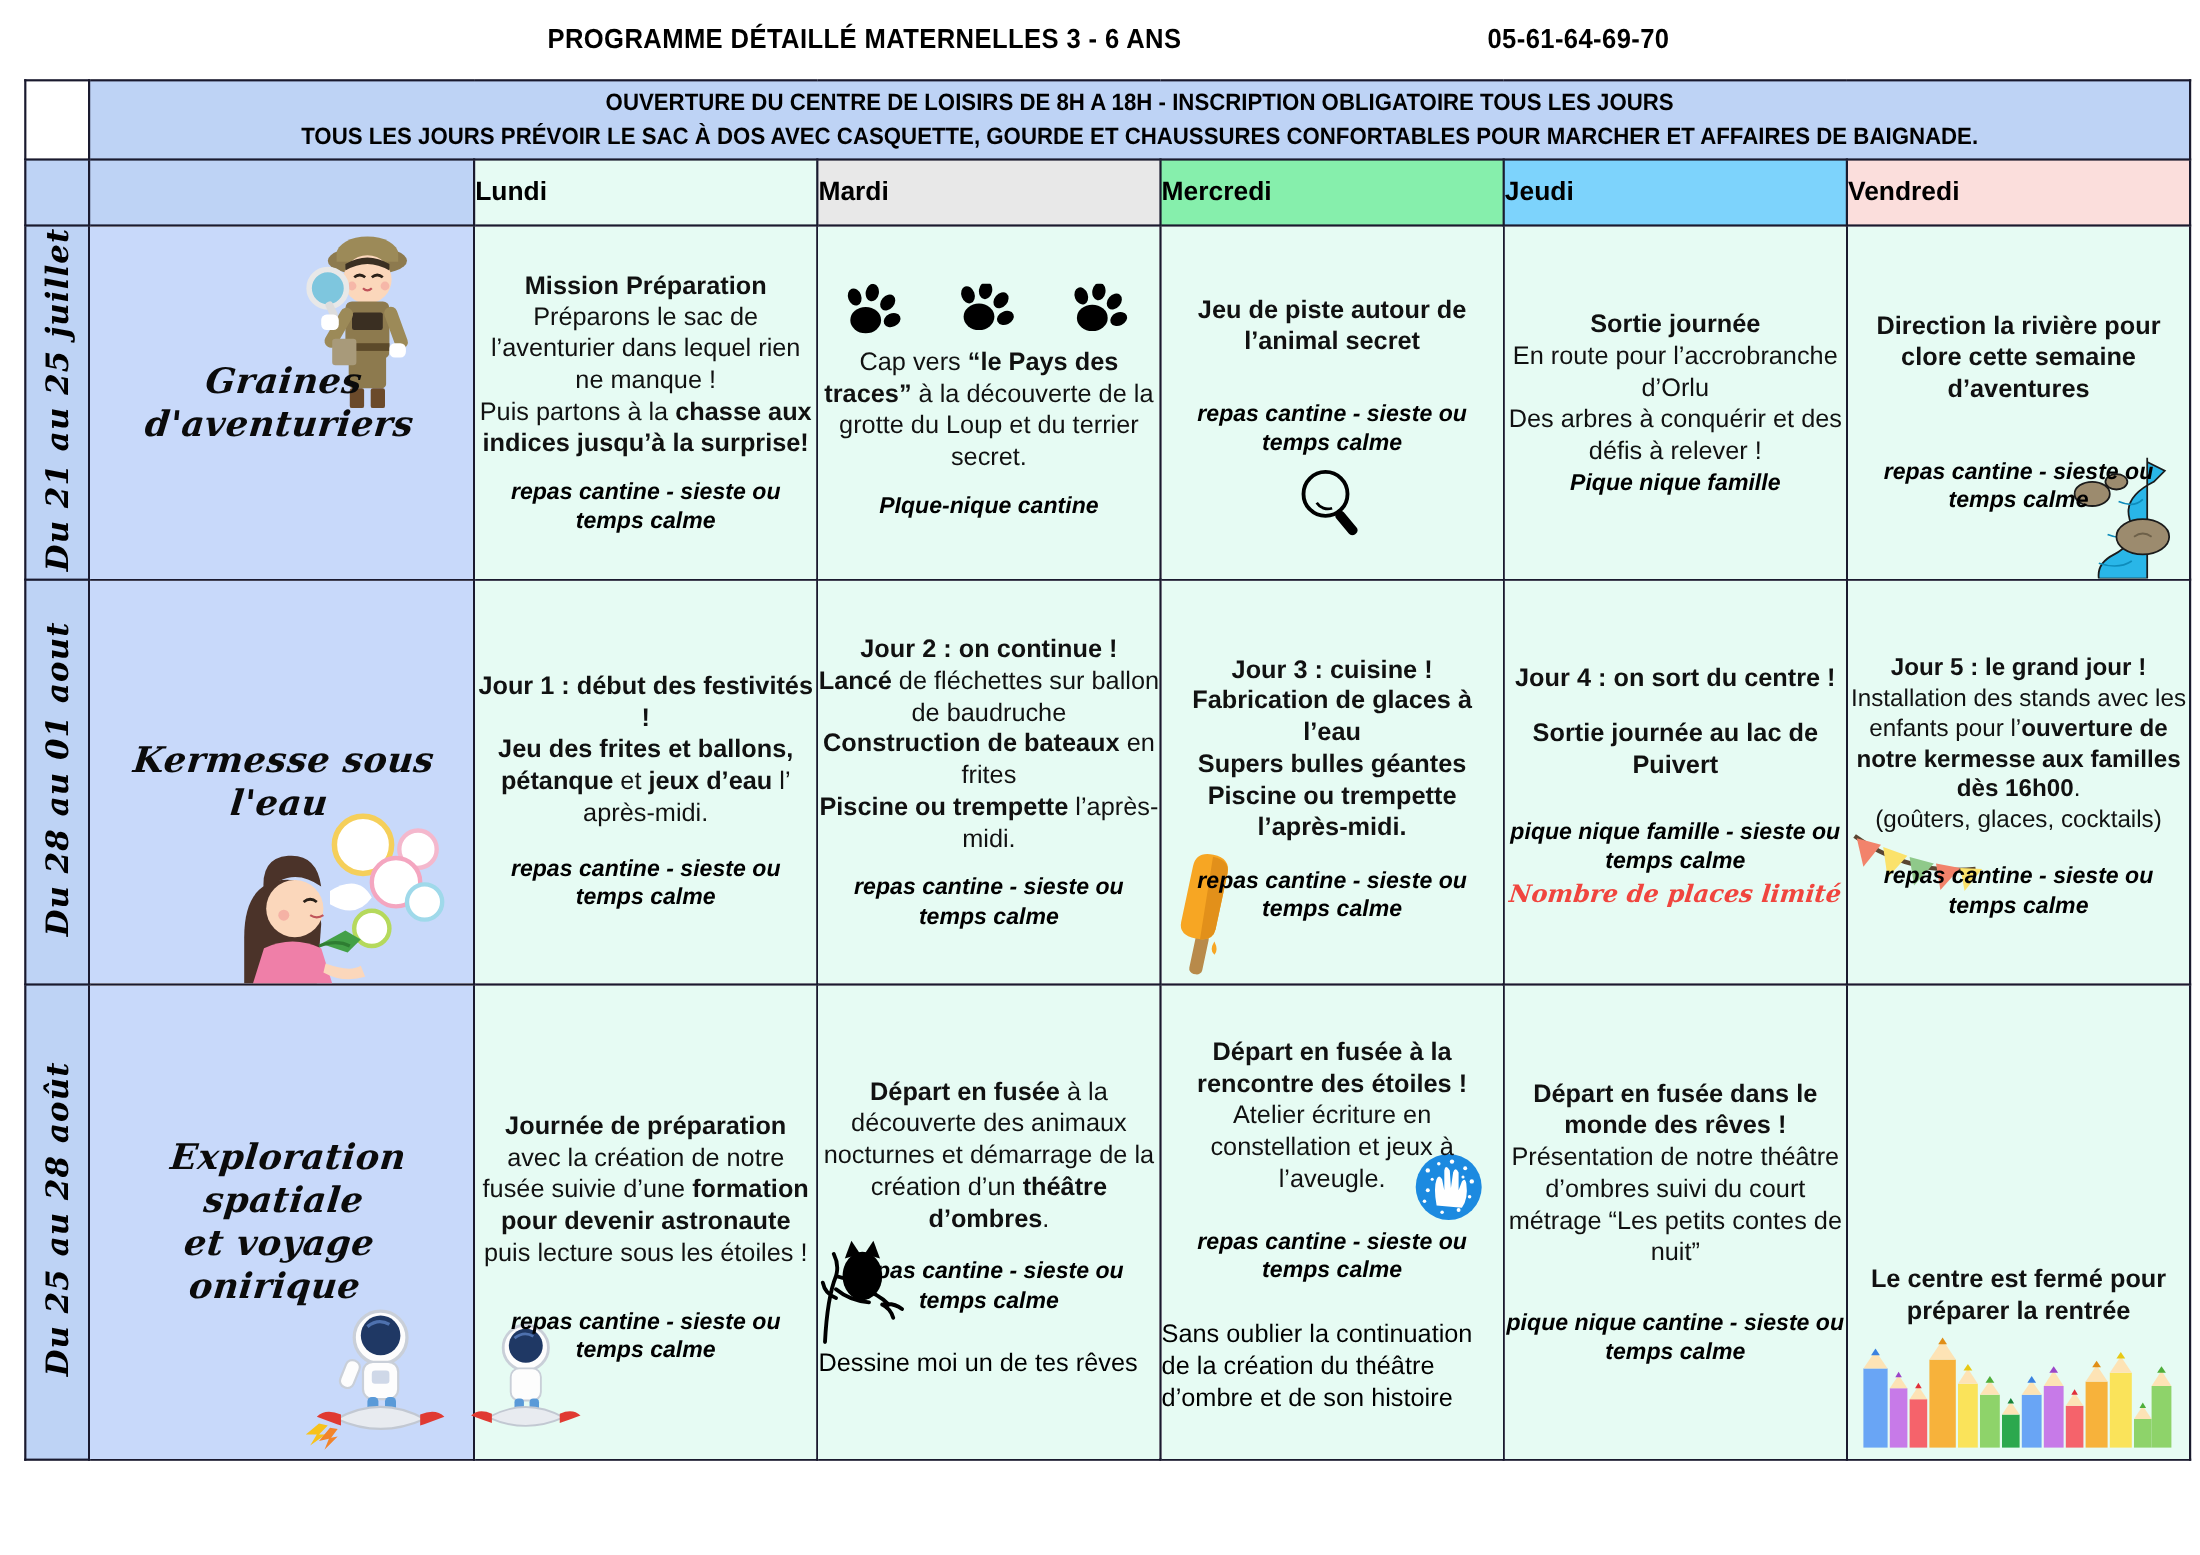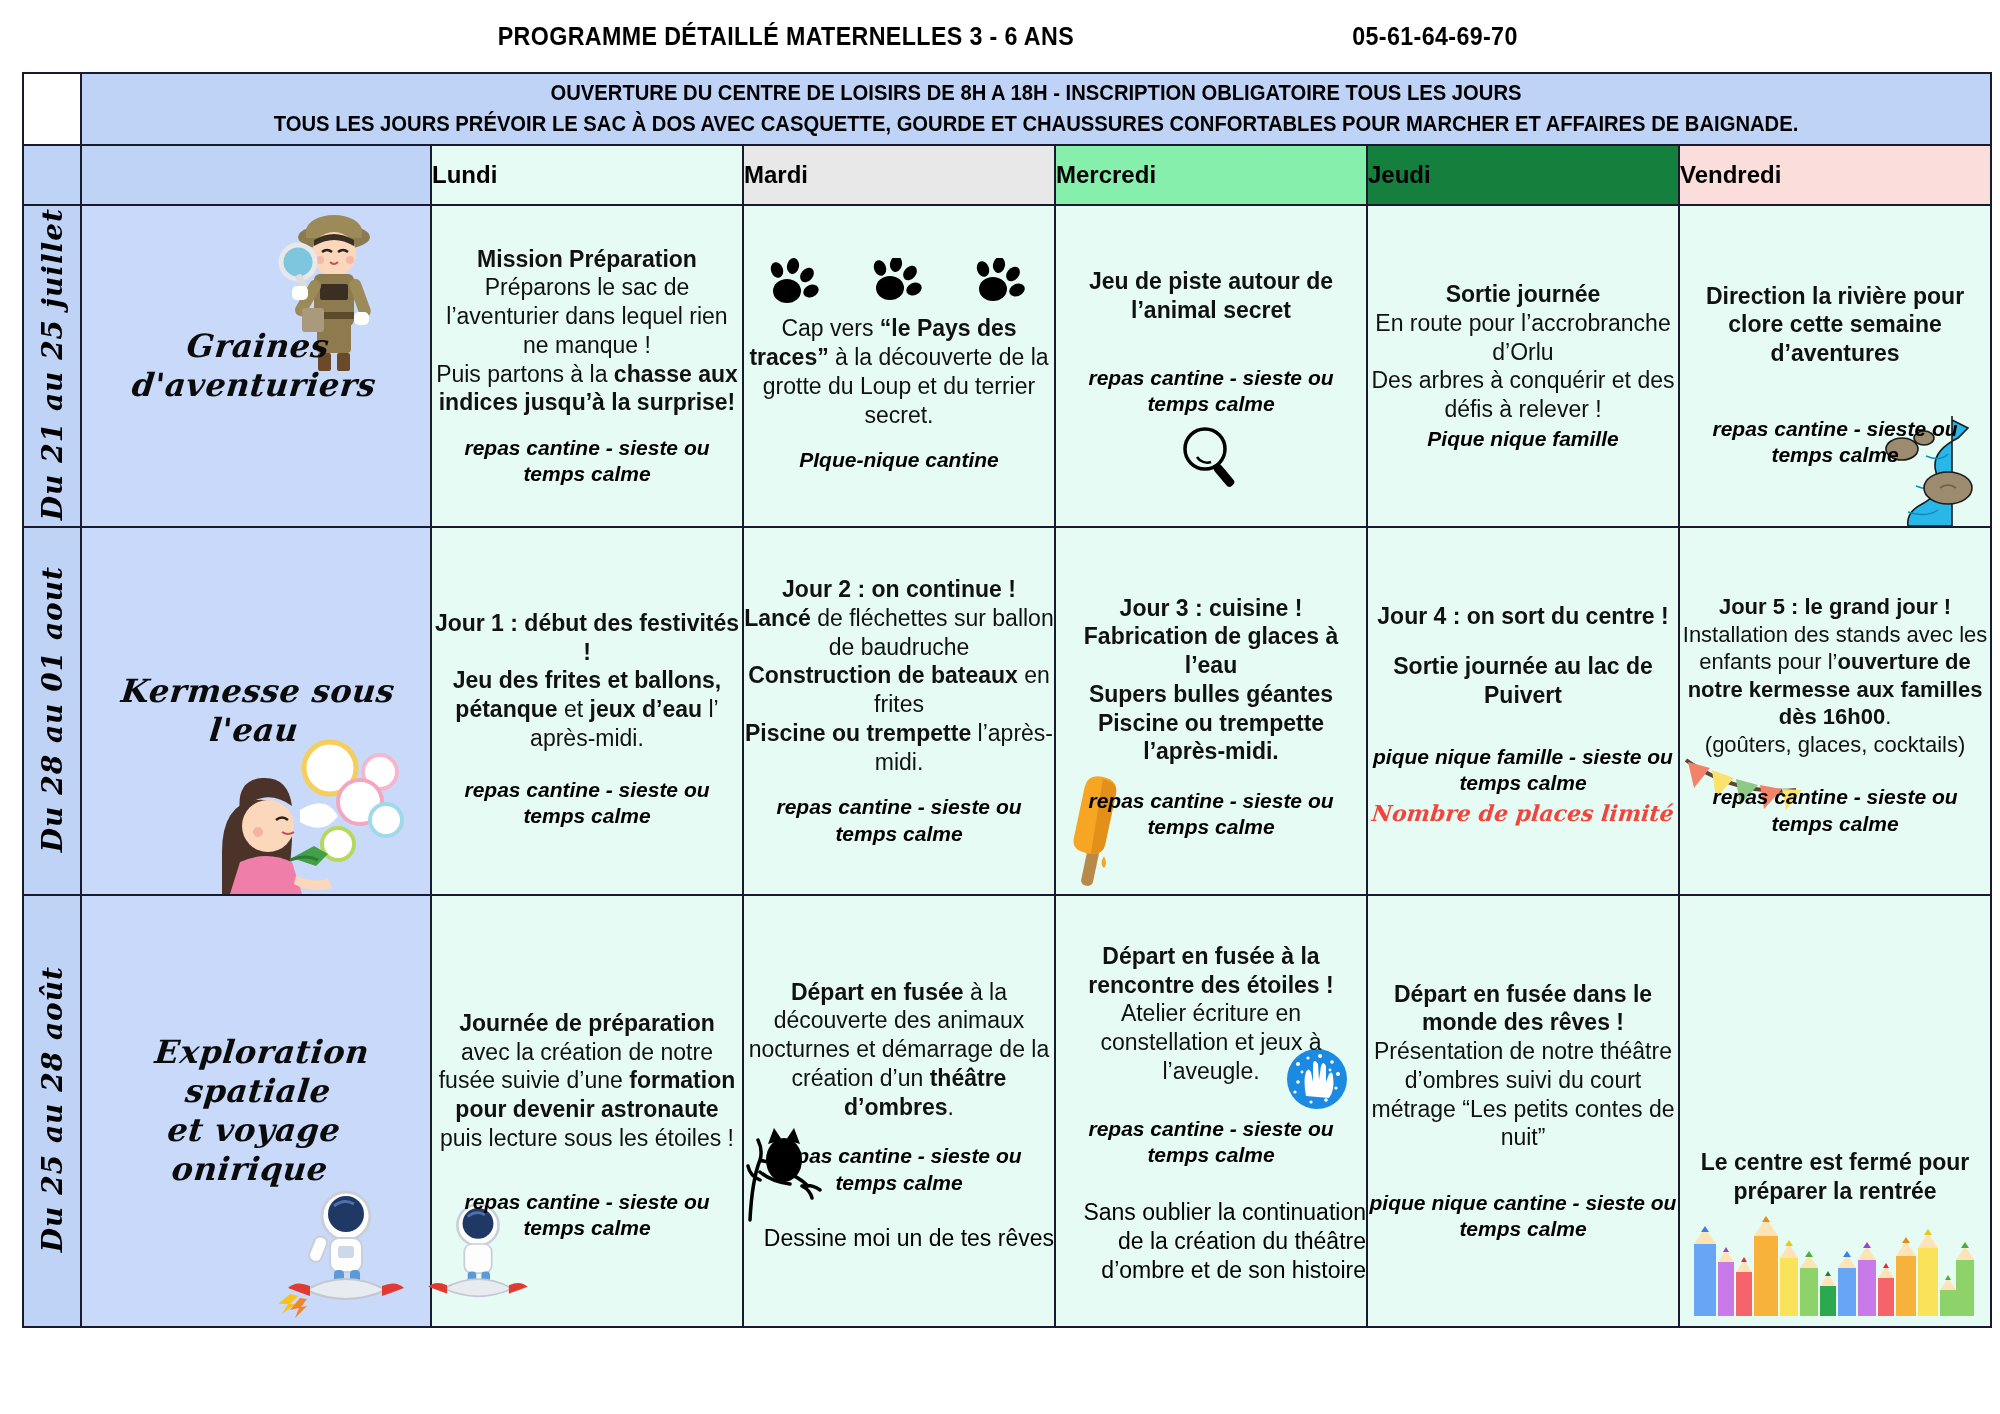--- a/index.html
+++ b/index.html
@@ -91,21 +91,21 @@
   .daycell .body{
     text-align:center;font-size:23px;line-height:1.25;color:#111;
     position:relative;z-index:2;
   }
   .daycell .body b{font-weight:bold;}
   .daycell .meal{
     font-weight:bold;font-style:italic;font-size:21px;line-height:1.25;
     margin-top:18px;text-align:center;position:relative;z-index:2;
   }
   .daycell .note{
-    font-size:23px;line-height:1.25;text-align:right;margin-top:16px;
+    font-size:23px;line-height:1.25;text-align:left;margin-top:16px;
     position:relative;z-index:2;
   }
   .limited{
     color:#f0453e;font-family:"DejaVu Serif",serif;font-style:italic;font-weight:bold;
     font-size:22px;margin-top:4px;text-align:center;transform:skewX(-6deg);
     position:relative;z-index:2;
   }
   .row1 td{height:320px;}
   .row2 td{height:358px;}
   .row3 td{height:430px;}
@@ -143,21 +143,21 @@
         <div class="banner-l">TOUS LES JOURS PRÉVOIR LE SAC À DOS AVEC CASQUETTE, GOURDE ET CHAUSSURES CONFORTABLES POUR MARCHER ET AFFAIRES DE BAIGNADE.</div>
       </td>
     </tr>
 
     <tr>
       <td class="week-hdr-spacer"></td>
       <td class="hdr-spacer"></td>
       <td class="dayhdr" style="background:#e6fbf3">Lundi</td>
       <td class="dayhdr" style="background:#e8e8e8">Mardi</td>
       <td class="dayhdr" style="background:#86efac">Mercredi</td>
-      <td class="dayhdr" style="background:#15803d">Jeudi</td>
+      <td class="dayhdr" style="background:#7dd3fc">Jeudi</td>
       <td class="dayhdr" style="background:#fbdedc">Vendredi</td>
     </tr>
 
     <tr class="row1">
       <td class="weekcell">
         <span class="weeklab">Du 21 au 25 juillet</span>
       </td>
 
       <td class="themecell">
         <div class="theme-inner">

